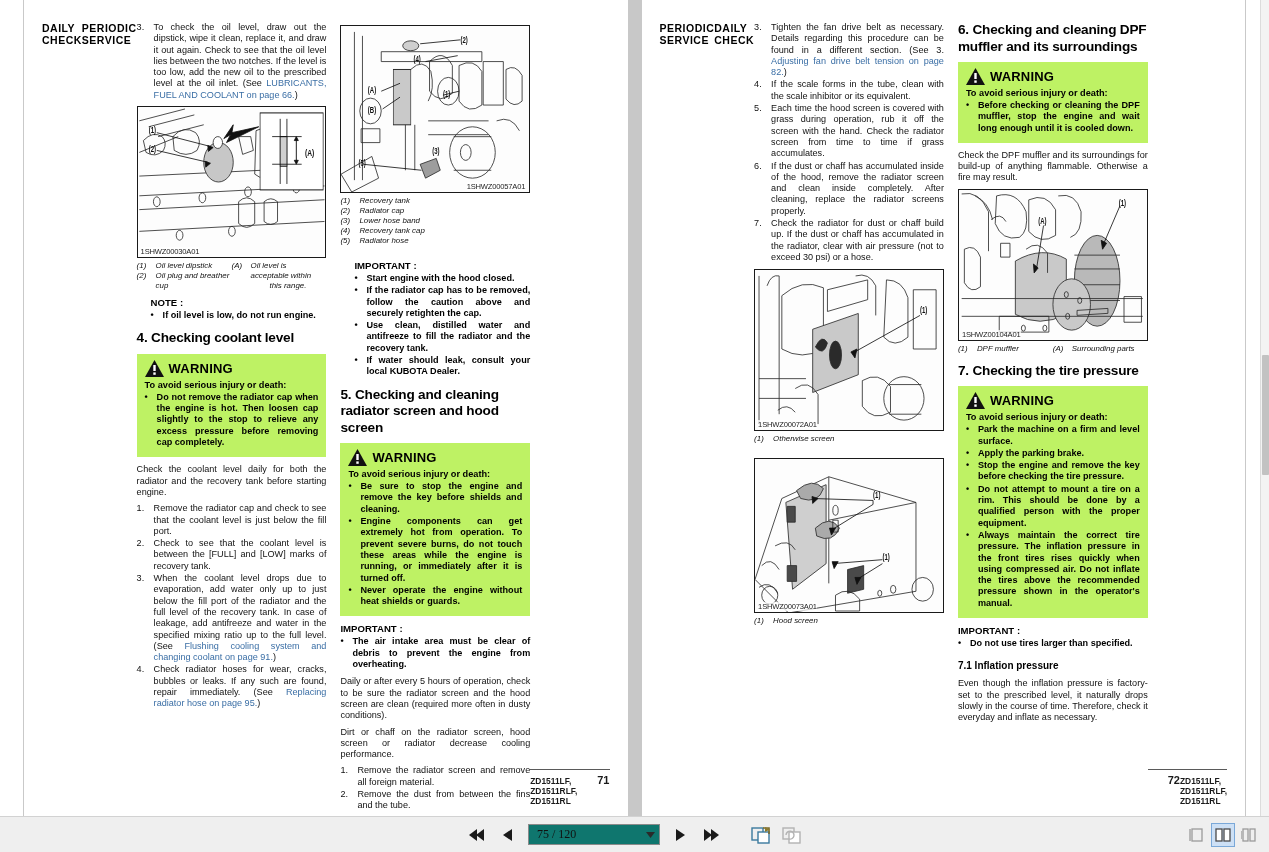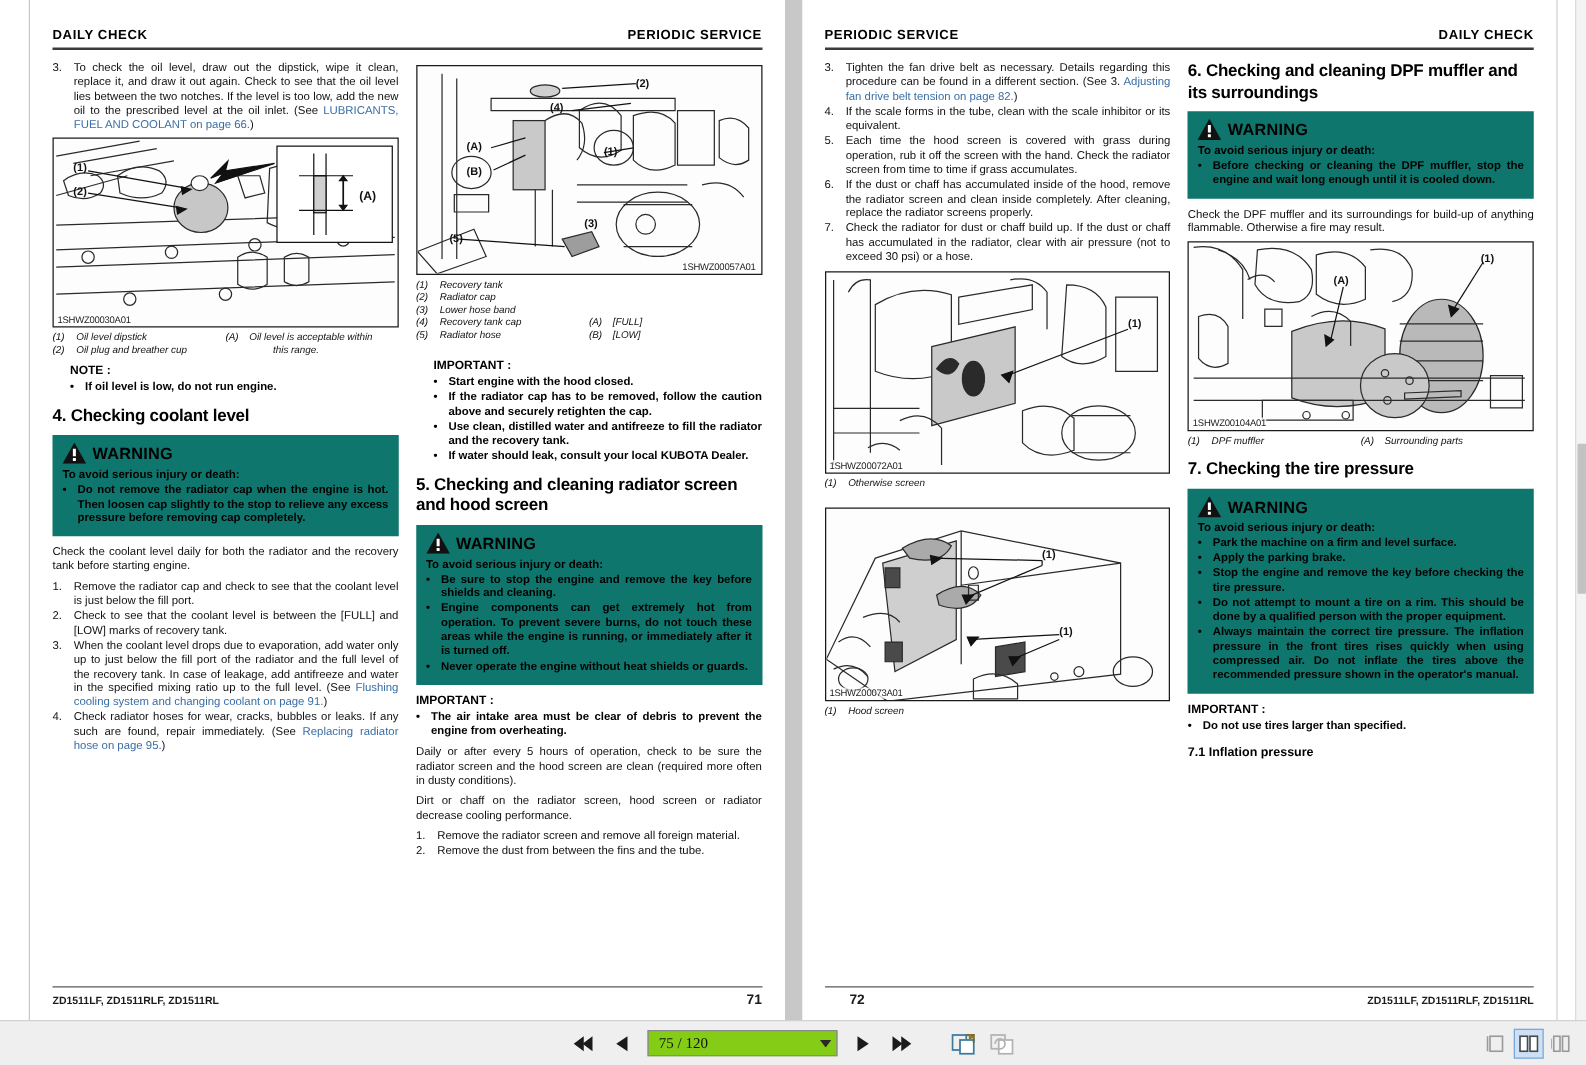--- a/index.html
+++ b/index.html
@@ -17,21 +17,21 @@
     position: absolute; left: 0; top: 0; width: 1269px; height: 816px;
     display: flex; background: #ffffff;
   }
   .gutter-left  { width: 24px; background: #ffffff; border-right: 1px solid #c9c9c9; }
   .gutter-mid   { width: 14px; background: #c8c8c8; }
   .gutter-right { width: 24px; background: #ffffff; border-left: 1px solid #c9c9c9; }
 
   .page {
     background: #ffffff; position: relative; height: 816px;
     padding: 22px 18px 0 18px; flex: 1 1 0;
-    display: flex; flex-direction: column;
+    display: flex; flex-direction: row;
   }
 
   .page-header {
     display: flex; justify-content: space-between; align-items: baseline;
     font-size: 10.5px; font-weight: bold; letter-spacing: .5px;
     color: #000; padding-bottom: 4px;
   }
   .hdr-rule { border-bottom: 2.2px solid #3c3c3c; margin-bottom: 9px; }
 
   .cols { display: flex; gap: 14px; flex: 1 1 auto; }
@@ -61,21 +61,21 @@
 
   ul.bul { margin: 0; padding: 0; list-style: none; }
   ul.bul > li {
     font-size: 9.1px; line-height: 11.3px;
     padding-left: 12px; text-indent: -12px; margin-bottom: 1px; text-align: justify;
   }
   ul.bul > li:before { content: "\2022"; display: inline-block; width: 12px; text-indent: 0; }
 
   
   .warn {
-    background: #0f766e; padding: 6px 8px 8px 8px; margin: 2px 0 7px 0;
+    background: #bef264; padding: 6px 8px 8px 8px; margin: 2px 0 7px 0;
   }
   .warn-hd { display: flex; align-items: center; gap: 5px; margin-bottom: 3px; }
   .warn-tri { width: 19px; height: 17px; flex: 0 0 auto; }
   .warn-word { font-size: 13px; font-weight: bold; letter-spacing: .2px; }
   .warn-sub { font-size: 9.2px; font-weight: bold; margin-bottom: 2px; }
   .warn ul.bul > li { font-weight: bold; font-size: 9.1px; }
 
   .impnote { margin: 6px 0 6px 0; }
   .impnote .ttl { font-size: 9.6px; font-weight: bold; margin-bottom: 2px; }
   .impnote ul.bul > li { font-weight: bold; }
@@ -114,22 +114,22 @@
     background: #efefef; border-top: 1px solid #d2d2d2;
     display: flex; align-items: center; justify-content: center;
   }
   .tb-center { display: flex; align-items: center; gap: 9px; }
   .tb-btn {
     width: 22px; height: 22px; display: flex; align-items: center;
     justify-content: center; background: transparent; border: none; cursor: pointer;
   }
   .tb-btn svg { display: block; }
   .pagebox {
-    display: flex; align-items: center; width: 152px; height: 21px;
-    background: #84cc16; border: 1px solid #8a8a8a; padding: 0 4px 0 8px;
+    display: flex; align-items: center; width: 132px; height: 21px;
+    background: #0f766e; border: 1px solid #8a8a8a; padding: 0 4px 0 8px;
     justify-content: space-between;
   }
   .pagebox .txt { font-size: 12px; color: #111; font-family: "Liberation Serif", serif; }
   .tb-right {
     position: absolute; right: 8px; display: flex; align-items: center; gap: 2px;
   }
   .vbtn {
     width: 24px; height: 24px; display: flex; align-items: center;
     justify-content: center; border: 1px solid transparent; cursor: pointer;
   }
@@ -310,24 +310,20 @@
           </div>
 
           <div class="callouts">
             <div class="cc">
               <div class="row"><span class="k">(1)</span><span>Recovery tank</span></div>
               <div class="row"><span class="k">(2)</span><span>Radiator cap</span></div>
               <div class="row"><span class="k">(3)</span><span>Lower hose band</span></div>
               <div class="row"><span class="k">(4)</span><span>Recovery tank cap</span></div>
               <div class="row"><span class="k">(5)</span><span>Radiator hose</span></div>
             </div>
-            <div class="cc">
-              <div class="row"><span class="k">(A)</span><span>[FULL]</span></div>
-              <div class="row"><span class="k">(B)</span><span>[LOW]</span></div>
-            </div>
           </div>
 
           <div class="impnote ind" style="margin-top:14px">
             <div class="ttl">IMPORTANT :</div>
             <ul class="bul">
               <li>Start engine with the hood closed.</li>
               <li>If the radiator cap has to be removed, follow the caution above and securely retighten the cap.</li>
               <li>Use clean, distilled water and antifreeze to fill the radiator and the recovery tank.</li>
               <li>If water should leak, consult your local KUBOTA Dealer.</li>
             </ul>
@@ -564,20 +560,21 @@
           </div>
 
           <div class="impnote">
             <div class="ttl">IMPORTANT :</div>
             <ul class="bul">
               <li>Do not use tires larger than specified.</li>
             </ul>
           </div>
 
           <div class="h3">7.1 Inflation pressure</div>
+          <p class="body-txt">Even though the inflation pressure is factory-set to the prescribed level, it naturally drops slowly in the course of time. Therefore, check it everyday and inflate as necessary.</p>
         </div>
       </div>
 
       <div class="page-footer">
         <span class="pn">72</span>
         <span>ZD1511LF, ZD1511RLF, ZD1511RL</span>
       </div>
     </div>
 
     <div class="gutter-right"></div>

